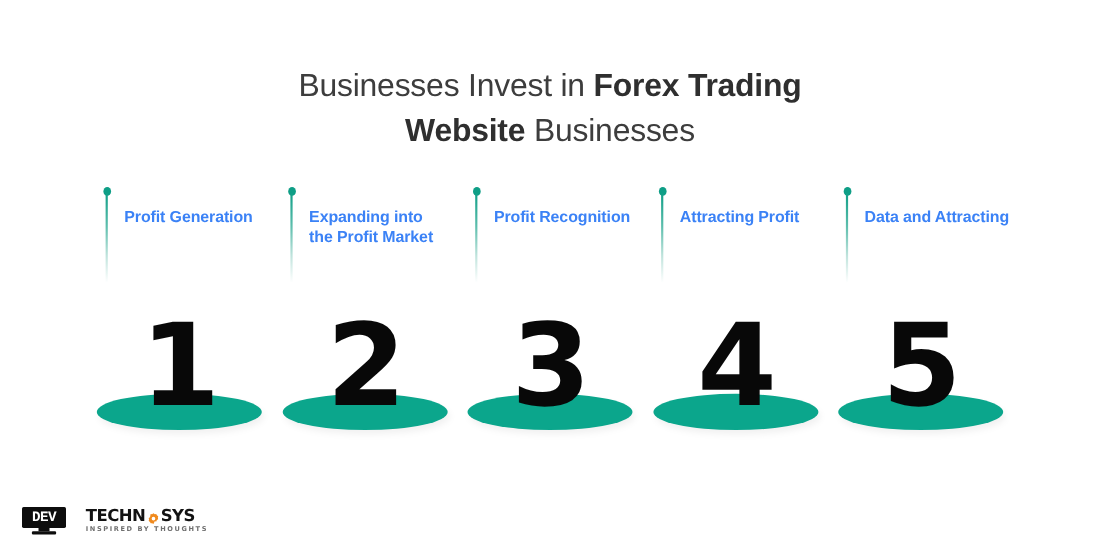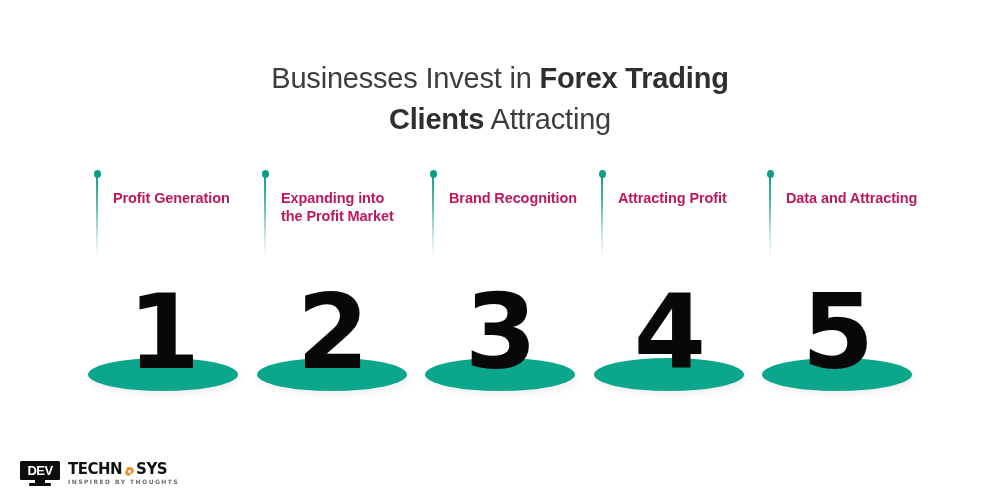--- a/index.html
+++ b/index.html
@@ -72,21 +72,21 @@
     width: 1.6px;
     height: 82px;
     background: linear-gradient(to bottom, #0e9e86 0%, #5fbfae 38%, #bfe3dc 70%, rgba(255,255,255,0) 100%);
   }
   .marker-label {
     position: absolute;
     left: 16px;
     top: 19px;
     font-size: 14.5px;
     font-weight: 700;
-    color: #be185d;
+    color: #3b82f6;
     line-height: 18px;
     white-space: pre;
     letter-spacing: -0.1px;
   }
 
   
   .number-item {
     position: absolute;
     top: 280px;
     width: 170px;
@@ -165,30 +165,30 @@
     height: 2.5px;
     background: #0d0d0d;
     border-radius: 1px;
   }
   .logo-dev-text {
     position: absolute;
     left: 2px;
     top: 2.5px;
     width: 36px;
     text-align: center;
-    font-family: Liberation Sans, sans-serif;
+    font-family: Liberation Mono, monospace;
     font-size: 13px;
     font-weight: 700;
     color: #ffffff;
     line-height: 13px;
     letter-spacing: -0.6px;
   }
   .logo-right {
     position: relative;
-    margin-left: 8px;
+    margin-left: 18px;
     padding-top: 1px;
   }
   .logo-word {
     display: flex;
     align-items: center;
     font-family: "DejaVu Sans", sans-serif;
     font-size: 15px;
     font-weight: 700;
     color: #121212;
     line-height: 15px;
@@ -212,42 +212,42 @@
     line-height: 8px;
   }
 </style>
 </head>
 <body>
 
 <div id="canvas">
 
   <div class="title-block">
     <span class="title-line"><span>Businesses Invest in </span><span class="b">Forex Trading</span></span>
-    <span class="title-line"><span class="b">Clients</span><span> Attracting</span></span>
+    <span class="title-line"><span class="b">Website</span><span> Businesses</span></span>
   </div>
 
   <div class="markers">
 
     <div class="marker" id="marker-0" style="left: 97px;">
       <span class="marker-dot"></span>
       <span class="marker-line"></span>
       <span class="marker-label">Profit Generation</span>
     </div>
 
     <div class="marker" id="marker-1" style="left: 265px;">
       <span class="marker-dot"></span>
       <span class="marker-line"></span>
       <span class="marker-label">Expanding into
 the Profit Market</span>
     </div>
 
     <div class="marker" id="marker-2" style="left: 433px;">
       <span class="marker-dot"></span>
       <span class="marker-line"></span>
-      <span class="marker-label">Brand Recognition</span>
+      <span class="marker-label">Profit Recognition</span>
     </div>
 
     <div class="marker" id="marker-3" style="left: 602px;">
       <span class="marker-dot"></span>
       <span class="marker-line"></span>
       <span class="marker-label">Attracting Profit</span>
     </div>
 
     <div class="marker" id="marker-4" style="left: 770px;">
       <span class="marker-dot"></span>

